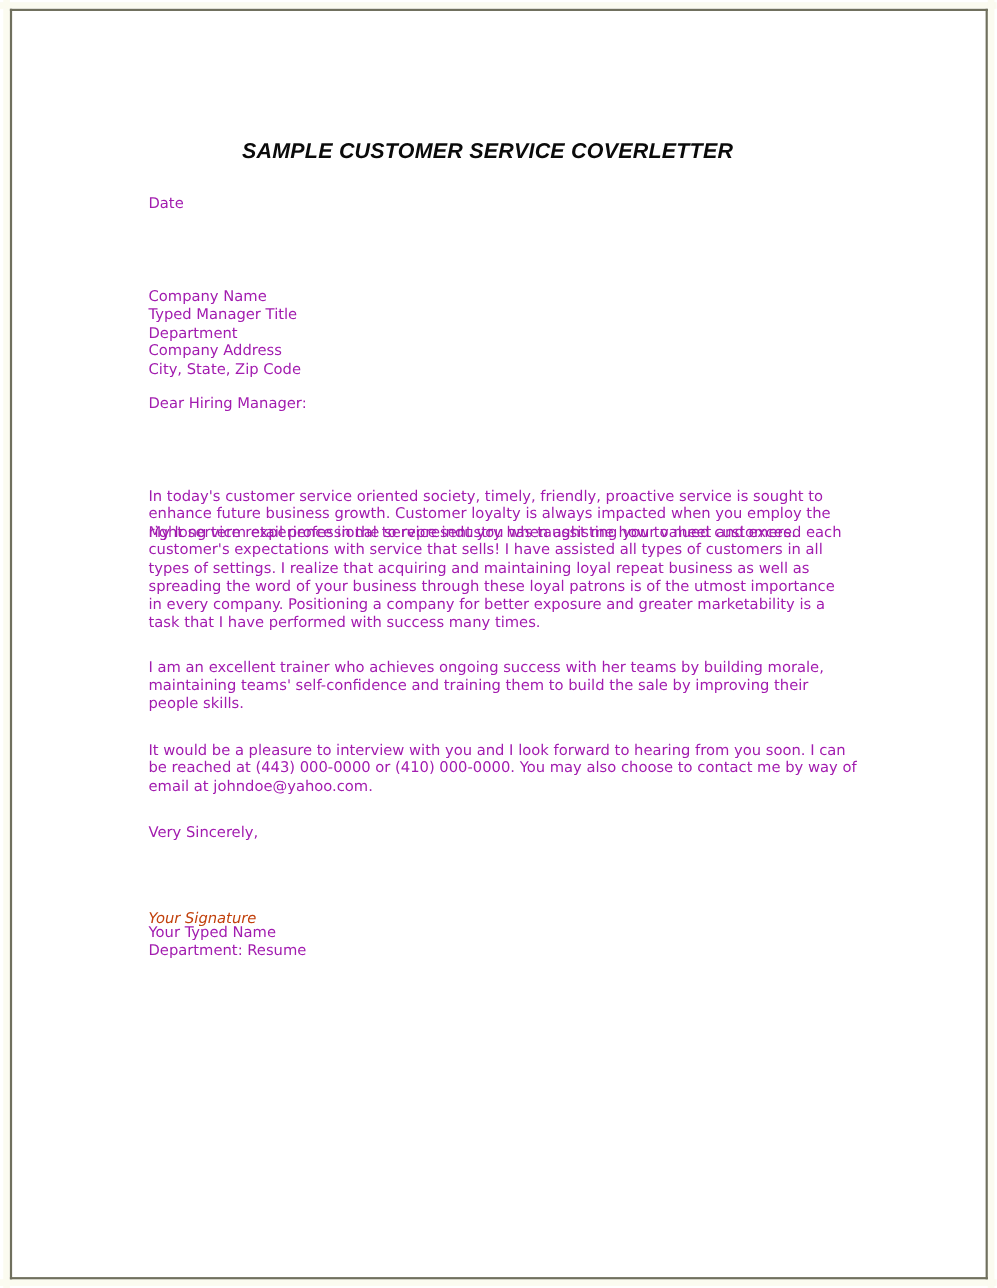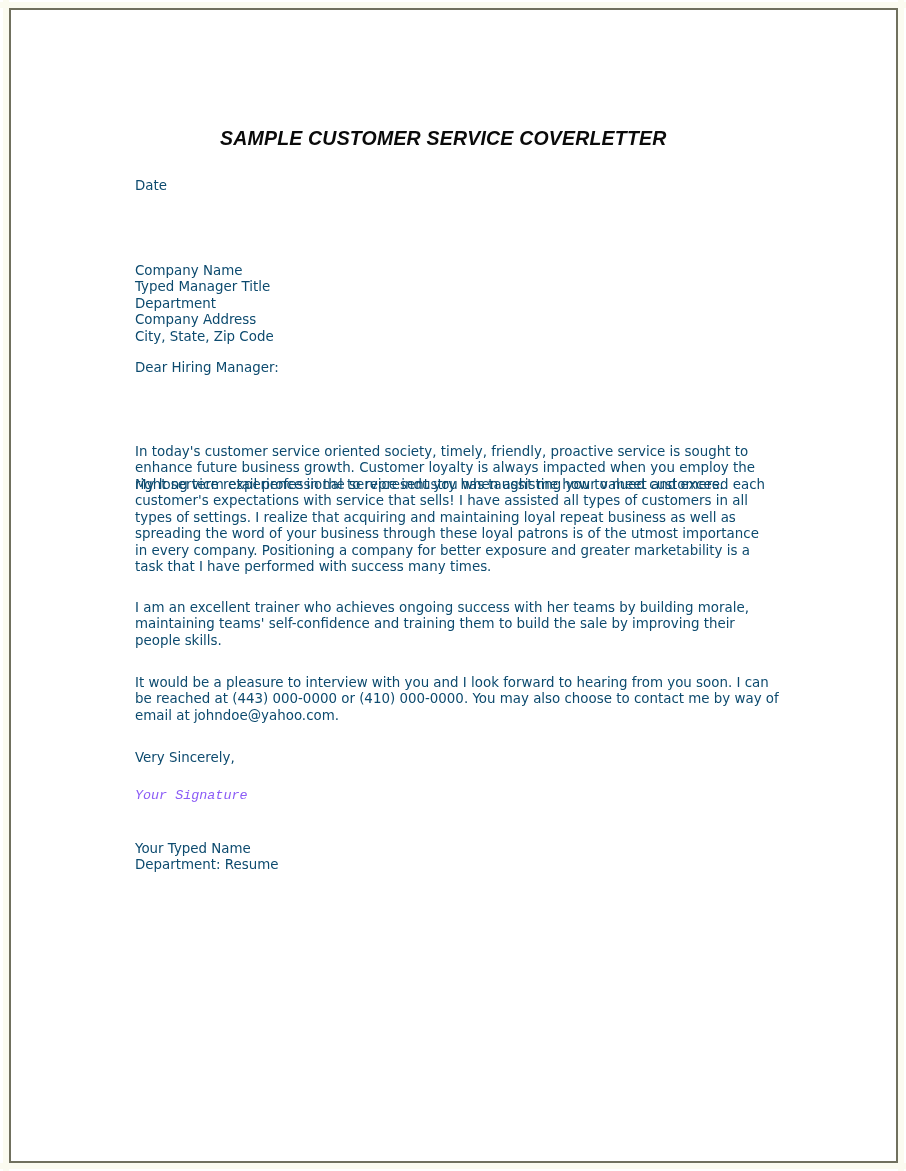--- a/index.html
+++ b/index.html
@@ -65,35 +65,35 @@
     color: #0a0a0a;
     white-space: nowrap;
   }
 
   .blk {
     position: absolute;
     left: 0;
     font-family: "DejaVu Sans", sans-serif;
     font-size: 13.4px;
     line-height: 16.4px;
-    color: #0c4a6e;
+    color: #a21caf;
   }
   .blk p {
     margin: 0;
   }
 
   #date-line         { top: 178px; }
   #recipient-block   { top: 263px; }
   #salutation-line   { top: 360px; }
   #para-1            { top: 401px; width: 640px; margin-top: 43px; }
   #para-2            { top: 477px; width: 640px; }
   #para-3            { top: 600px; width: 638px; }
   #para-4            { top: 675px; width: 645px; }
   #closing-line      { top: 750px; }
-  #signature-line    { top: 788px; font-style: italic; color: #8b5cf6; font-family: Liberation Mono, monospace; }
+  #signature-line    { top: 828px; font-style: italic; color: #c2410c; }
   #signoff-block     { top: 841px; }
 </style>
 </head>
 <body>
 
 <div id="page-sheet">
 
   <div class="rule-cream cream-top"></div>
   <div class="rule-cream cream-bottom"></div>
   <div class="rule-cream cream-left"></div>

